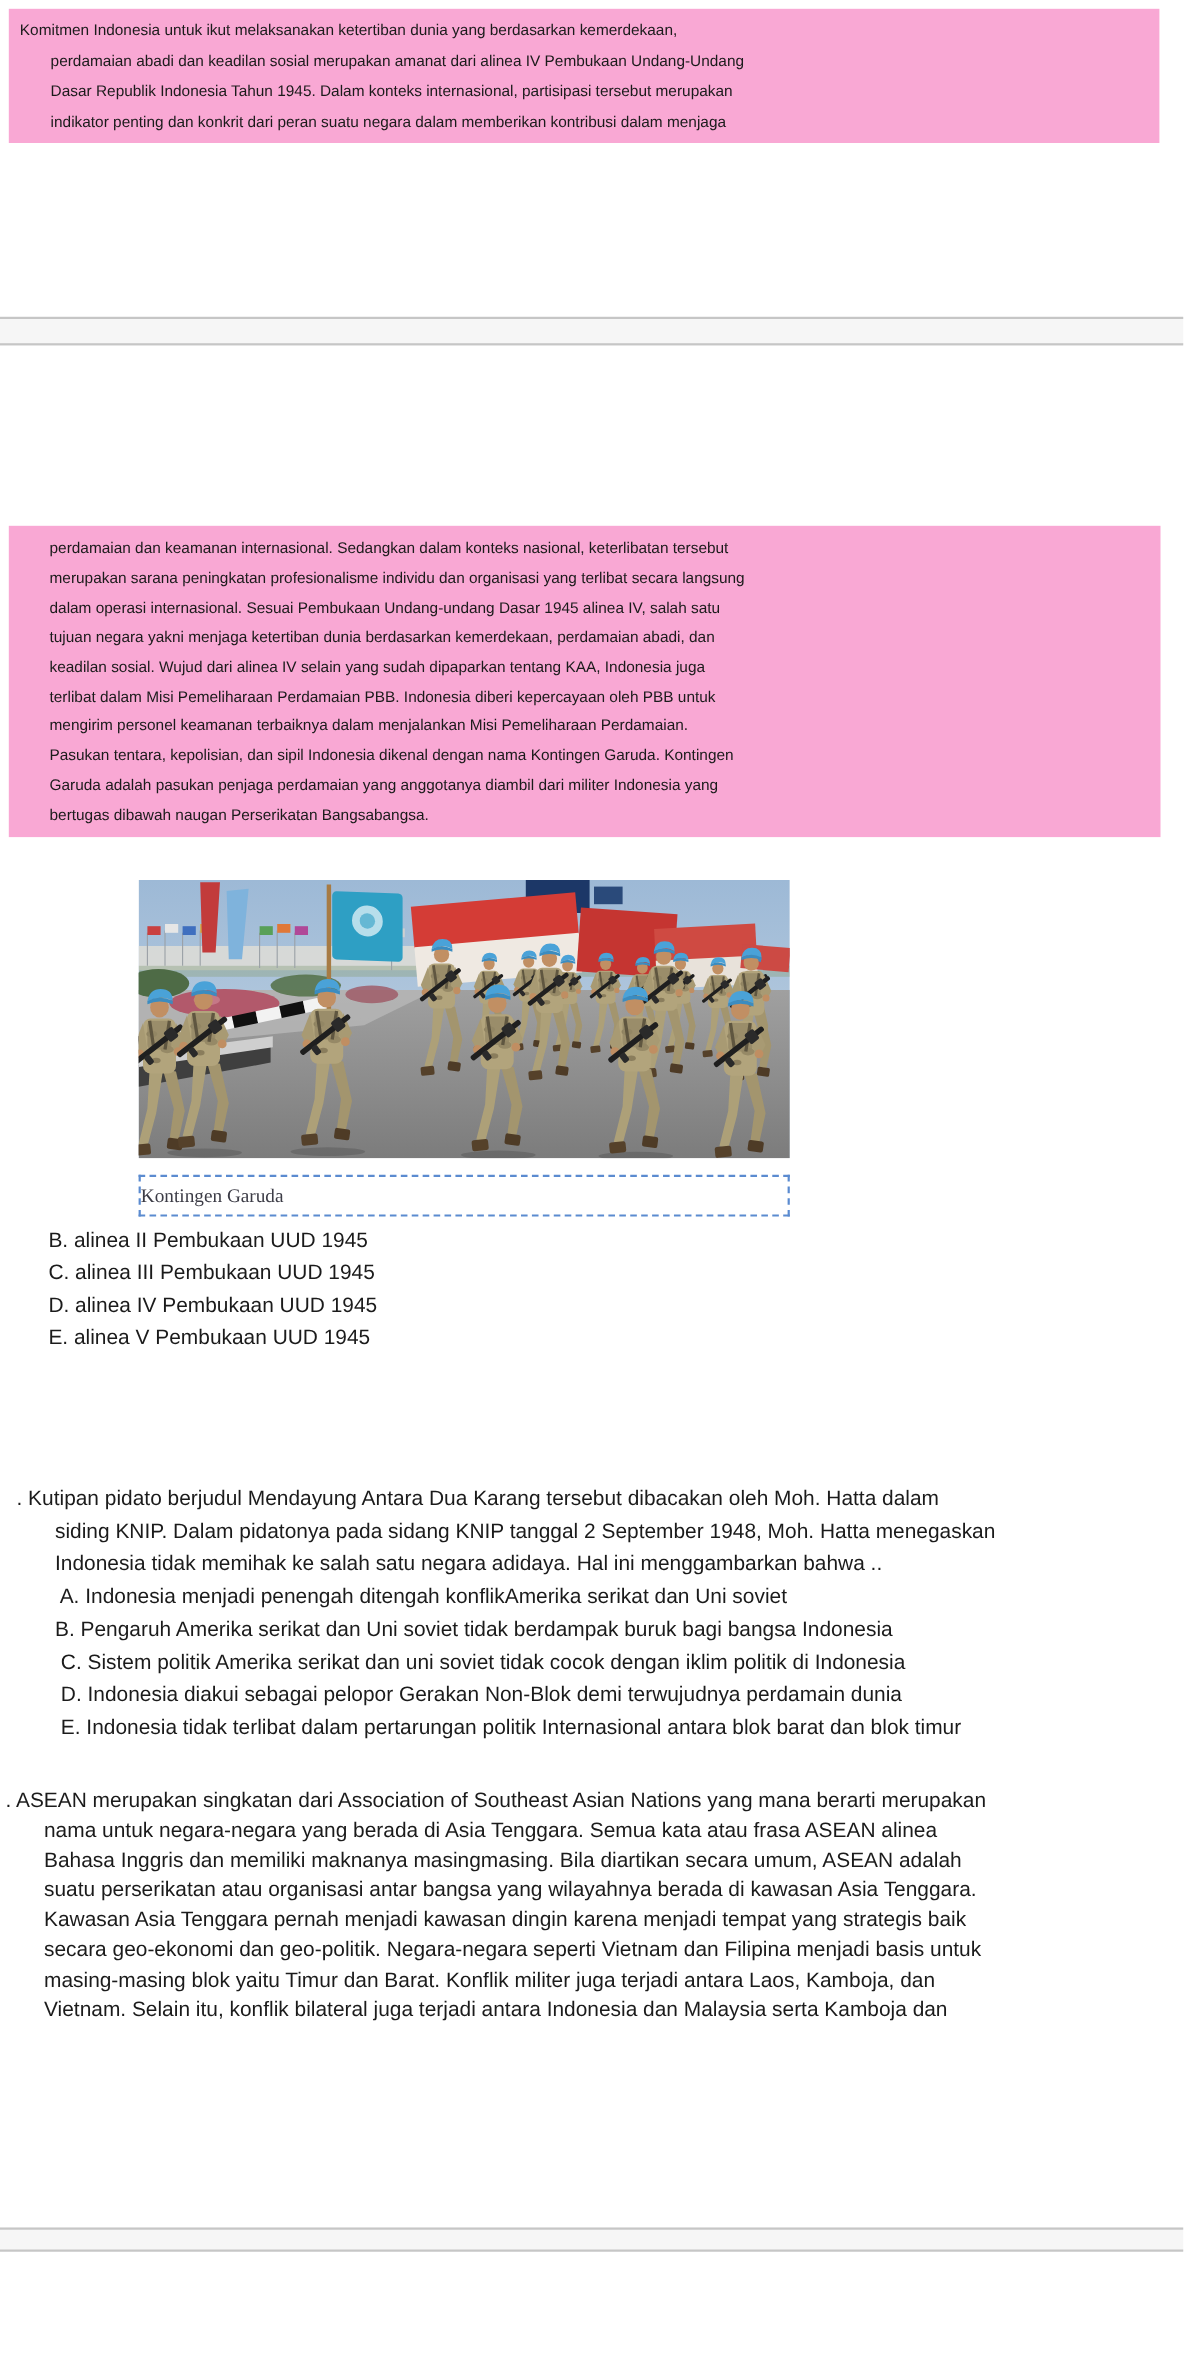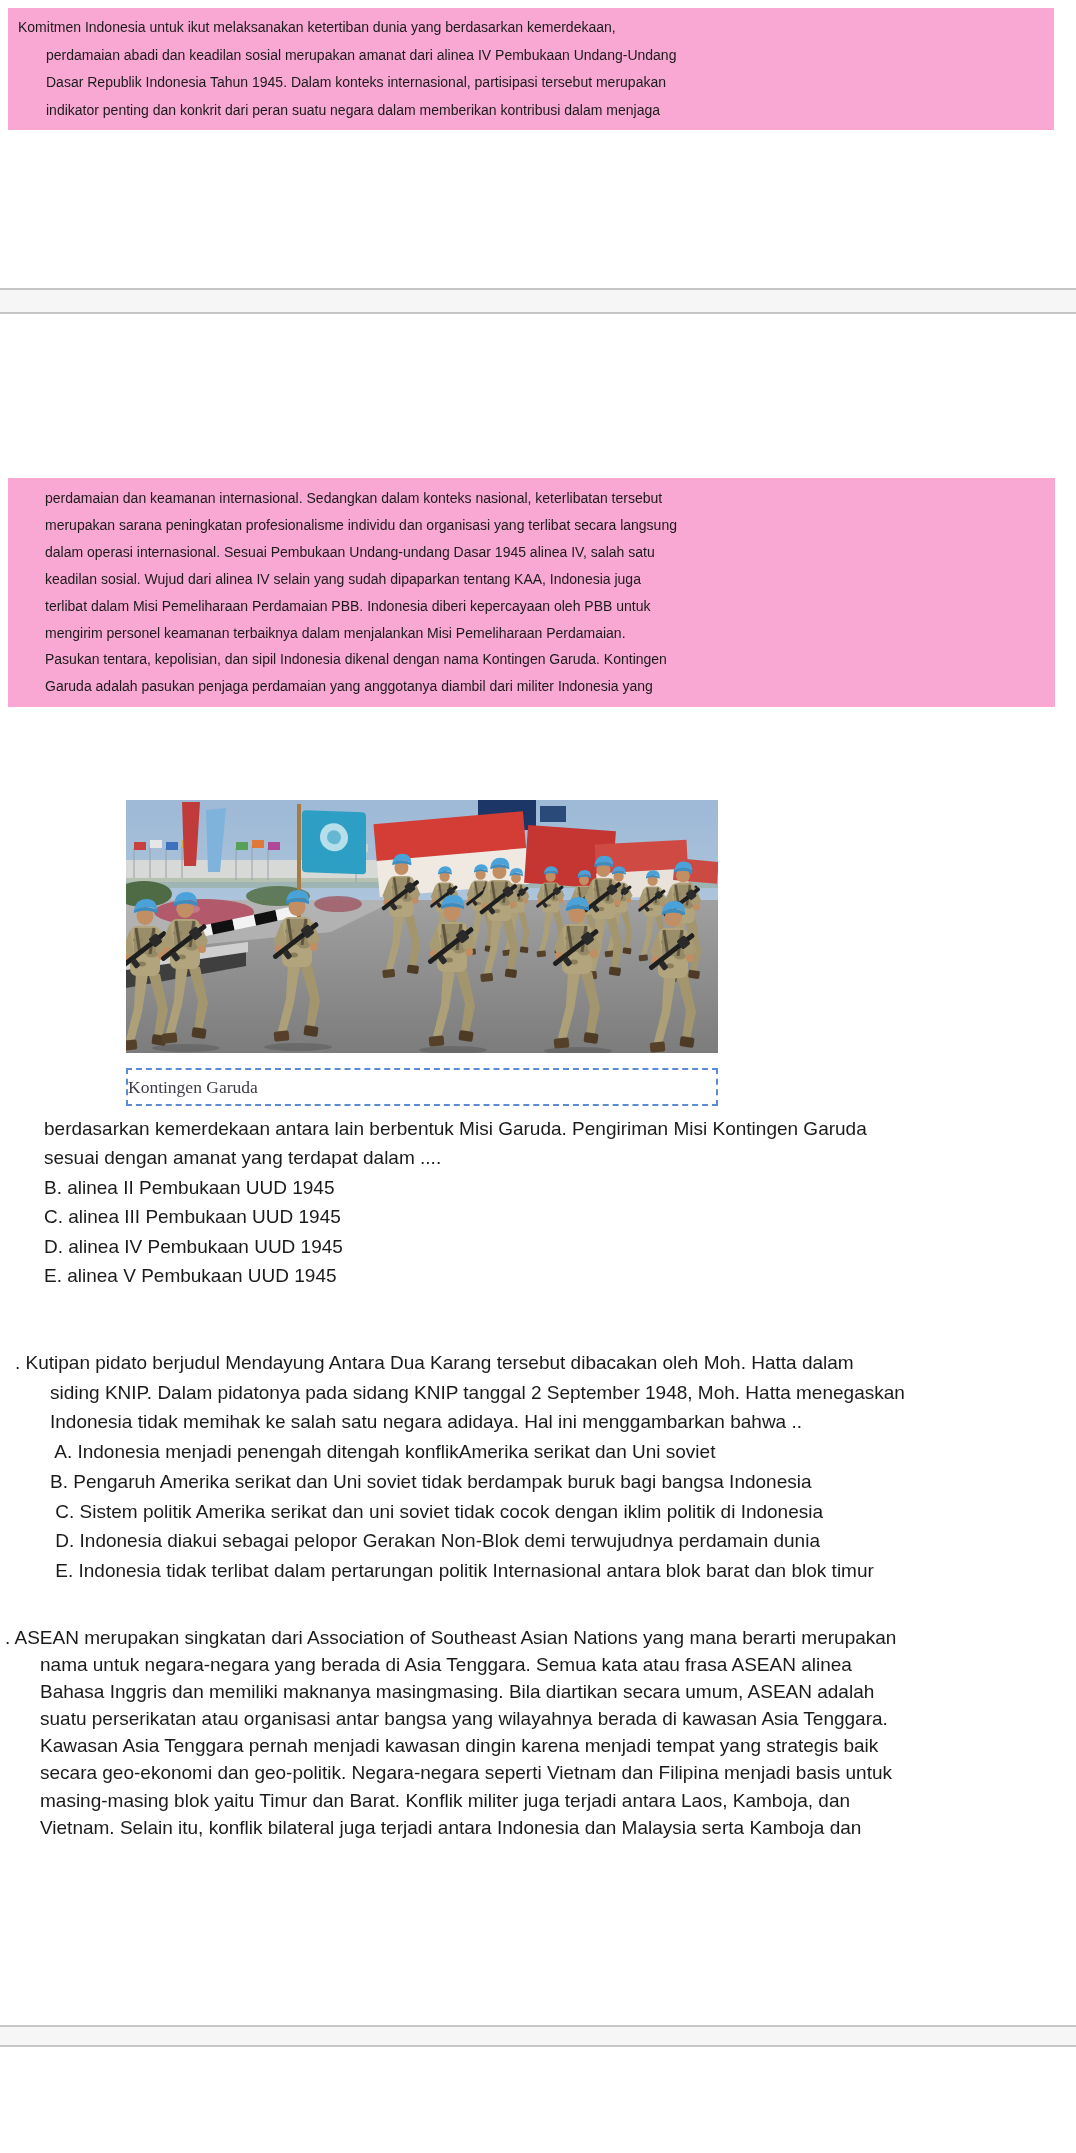--- a/index.html
+++ b/index.html
@@ -43,25 +43,27 @@
       <div class="tline">Dasar Republik Indonesia Tahun 1945. Dalam konteks internasional, partisipasi tersebut merupakan</div>
       <div class="tline">indikator penting dan konkrit dari peran suatu negara dalam memberikan kontribusi dalam menjaga</div>
     </div>
 
   <div id="gap1" class="gap"></div>
 
   <div id="p2" class="hl">
       <div class="tline">perdamaian dan keamanan internasional. Sedangkan dalam konteks nasional, keterlibatan tersebut</div>
       <div class="tline">merupakan sarana peningkatan profesionalisme individu dan organisasi yang terlibat secara langsung</div>
       <div class="tline">dalam operasi internasional. Sesuai Pembukaan Undang-undang Dasar 1945 alinea IV, salah satu</div>
+      <div class="tline">tujuan negara yakni menjaga ketertiban dunia berdasarkan kemerdekaan, perdamaian abadi, dan</div>
       <div class="tline">keadilan sosial. Wujud dari alinea IV selain yang sudah dipaparkan tentang KAA, Indonesia juga</div>
       <div class="tline">terlibat dalam Misi Pemeliharaan Perdamaian PBB. Indonesia diberi kepercayaan oleh PBB untuk</div>
       <div class="tline">mengirim personel keamanan terbaiknya dalam menjalankan Misi Pemeliharaan Perdamaian.</div>
       <div class="tline">Pasukan tentara, kepolisian, dan sipil Indonesia dikenal dengan nama Kontingen Garuda. Kontingen</div>
       <div class="tline">Garuda adalah pasukan penjaga perdamaian yang anggotanya diambil dari militer Indonesia yang</div>
+      <div class="tline">bertugas dibawah naugan Perserikatan Bangsabangsa.</div>
     </div>
 
   <div id="photo-box">
     <svg width="592" height="253" viewBox="0 0 592 253" xmlns="http://www.w3.org/2000/svg">
       <defs>
         <linearGradient id="sky" x1="0" y1="0" x2="0" y2="1">
           <stop offset="0" stop-color="#9db9d6"></stop>
             <stop offset="1" stop-color="#c6d6e4"></stop>
         </linearGradient>
         <linearGradient id="road" x1="0" y1="0" x2="0" y2="1">
@@ -235,24 +237,20 @@
           </g>
       </g>
     </svg>
   </div>
 
   <div id="caption-box">
     <span>Kontingen Garuda</span>
   </div>
 
   <div id="q1" class="qblock">
-    <div class="para">
-        <div class="tline">berdasarkan kemerdekaan antara lain berbentuk Misi Garuda. Pengiriman Misi Kontingen Garuda</div>
-        <div class="tline">sesuai dengan amanat yang terdapat dalam ....</div>
-      </div>
     <div class="opts">
         <div class="tline">B. alinea II Pembukaan UUD 1945</div>
         <div class="tline">C. alinea III Pembukaan UUD 1945</div>
         <div class="tline">D. alinea IV Pembukaan UUD 1945</div>
         <div class="tline">E. alinea V Pembukaan UUD 1945</div>
       </div>
   </div>
 
   <div id="q2" class="qblock">
     <div class="para">

